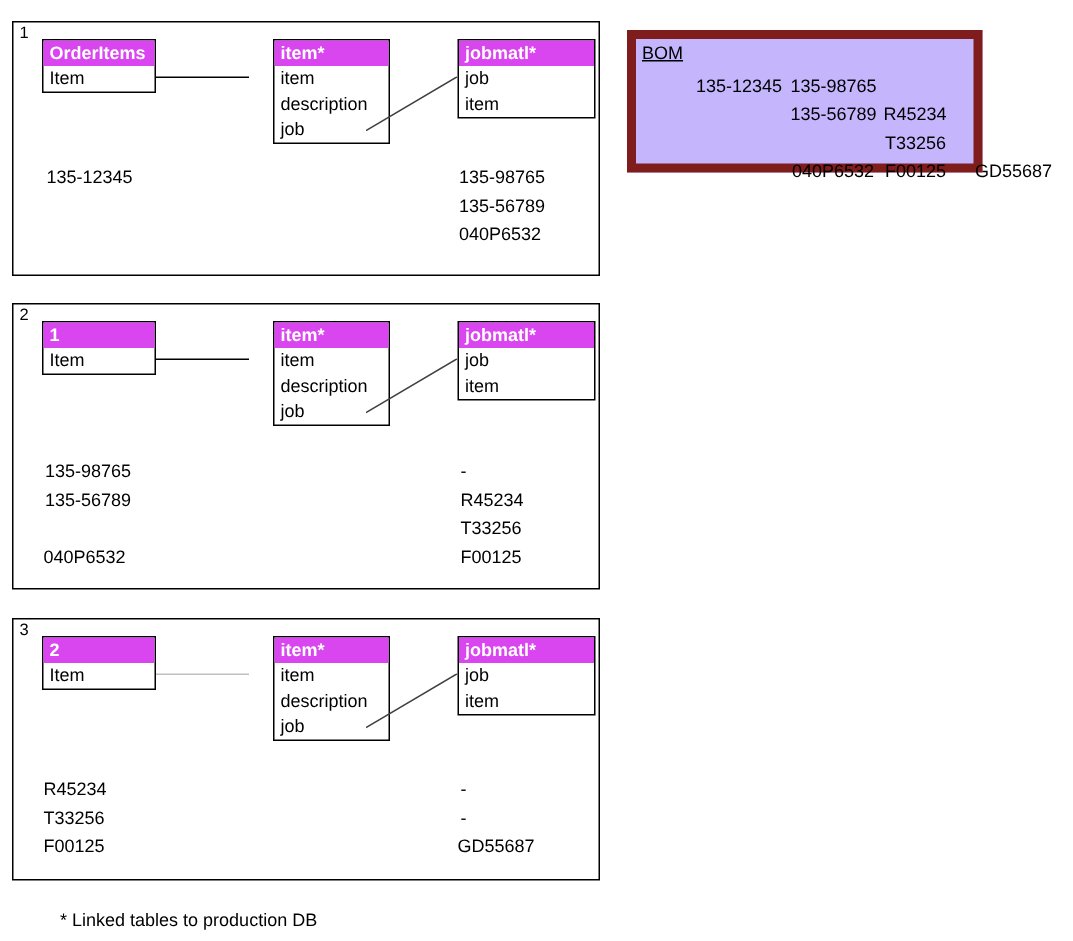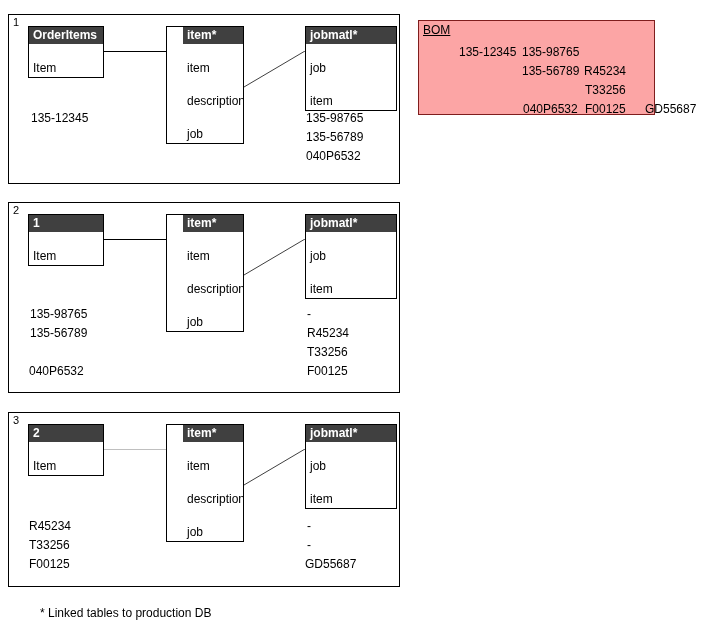--- a/index.html
+++ b/index.html
@@ -8,42 +8,42 @@
     width:715px; height:627px; position:relative;
     font-family:"Liberation Sans", sans-serif;
     color:#000; font-size:12px;
   }
   .panel {
     position:absolute; border:1px solid #000; background:#fff;
   }
   .panel-label { position:absolute; left:4px; top:1px; font-size:11px; }
   .entity { position:absolute; border:1px solid #000; background:#fff; }
   .entity-header {
-    background:#404040; color:#fff; font-weight:bold;
+    background:#d946ef; color:#fff; font-weight:bold;
     height:17px; line-height:16px; padding:0 4px; font-size:12px;
     white-space:nowrap; overflow:hidden;
   }
   .entity-row {
     height:17px; line-height:16px; padding:0 4px; font-size:12px;
-    white-space:nowrap; overflow:hidden;margin-top:16px;
+    white-space:nowrap; overflow:hidden;
   }
   .src   { left:19px;  top:11px; width:76px; }
-  .itm   { left:157px; top:11px; width:78px;padding-left:16px; }
+  .itm   { left:173px; top:11px; width:78px; }
   .jbm   { left:296px; top:11px; width:92px; }
   .h-connector {
     position:absolute; left:95px; top:36px; width:62px; height:0;
     border-top:1px solid #000;
   }
   .h-connector.light { border-top-color:#bfbfbf; }
   .diag { position:absolute; left:235px; top:36px; }
   .diag line { stroke:#404040; stroke-width:1; }
   .li { position:absolute; white-space:nowrap; font-size:12px; }
   .bom-box {
     position:absolute; left:418px; top:20px; width:237px; height:95px;
-    border:1px solid #7f1d1d; background:#fca5a5;
+    border:6px solid #7f1d1d; background:#c4b5fd;
   }
   .bom-title {
     position:absolute; left:4px; top:2px; text-decoration:underline; font-size:12px;
   }
   .bom-cell { position:absolute; white-space:nowrap; font-size:12px; }
   .footnote { position:absolute; left:28px; top:606px; font-size:12px;margin-left:12px; }
 </style>
 </head>
 <body>
 

